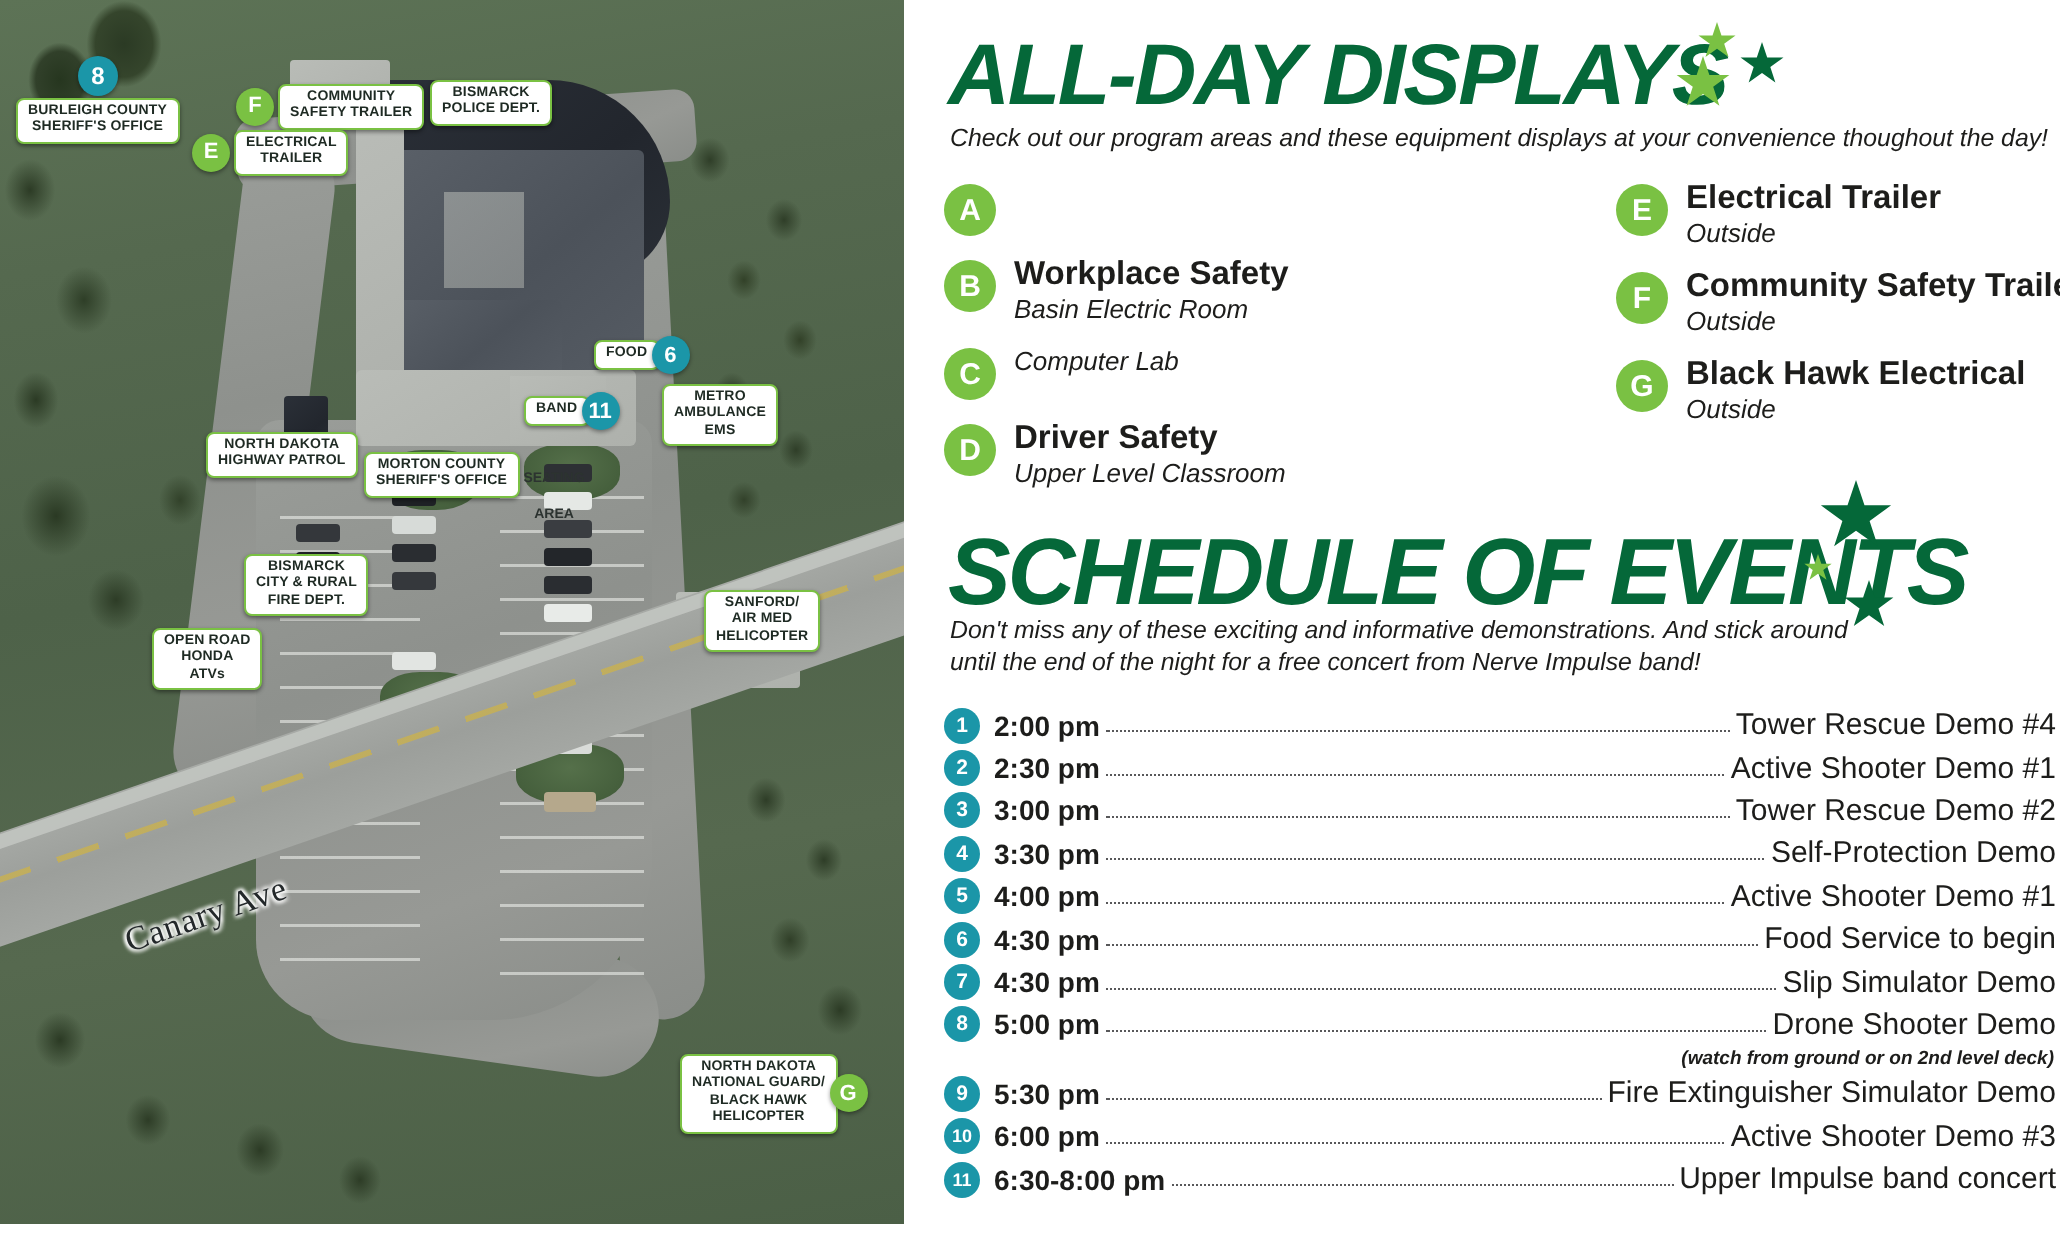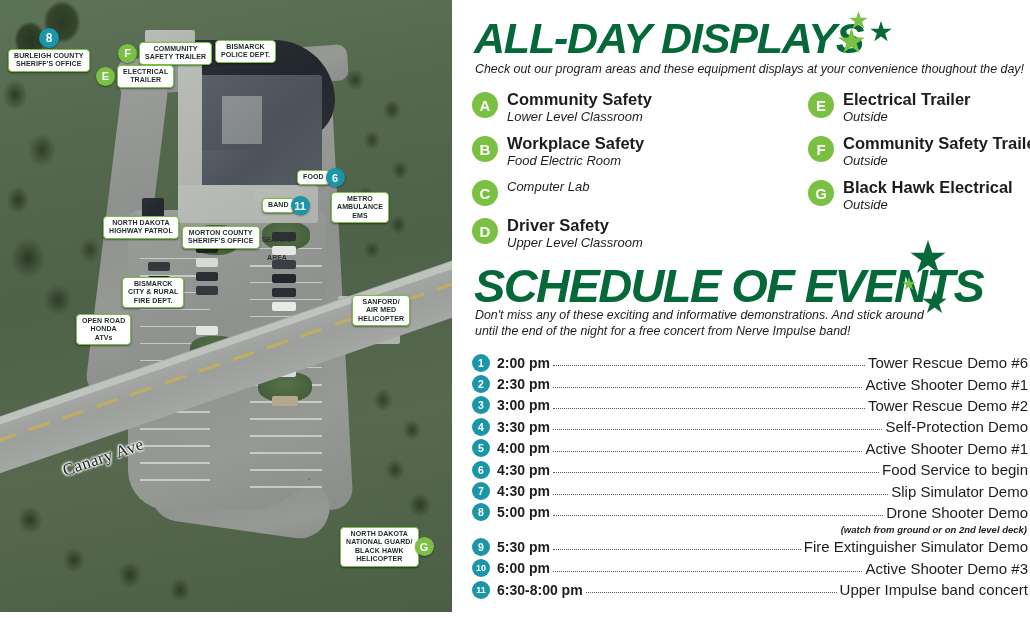--- a/index.html
+++ b/index.html
@@ -309,30 +309,26 @@
     <h1 class="heading" id="h-allday">ALL-DAY DISPLAYS</h1>
     <div class="star lt" style="left:389px;top:11px;width:19px;height:19px;"></div>
     <div class="star dk" style="left:410px;top:21px;width:22px;height:22px;"></div>
     <div class="star lt" style="left:378px;top:28px;width:27px;height:27px;"></div>
 
     <div class="sub" id="sub-allday">Check out our program areas and these equipment displays at your convenience thoughout the day!</div>
 
     <div class="disp-col" id="disp-left">
       <div class="disp-item">
         <div class="disp-badge">A</div>
-        <div class="disp-text">
-          <div class="t">Community Safety</div>
-          <div class="s">Lower Level Classroom</div>
-        </div>
       </div>
       <div class="disp-item">
         <div class="disp-badge">B</div>
         <div class="disp-text">
           <div class="t">Workplace Safety</div>
-          <div class="s">Food Electric Room</div>
+          <div class="s">Basin Electric Room</div>
         </div>
       </div>
       <div class="disp-item">
         <div class="disp-badge">C</div>
         <div class="disp-text">
           <div class="s">Computer Lab</div>
         </div>
       </div>
       <div class="disp-item">
         <div class="disp-badge">D</div>
@@ -373,21 +369,21 @@
     <div class="star dk" style="left:462px;top:290px;width:25px;height:25px;"></div>
 
     <div class="sub" id="sub-sched">Don't miss any of these exciting and informative demonstrations. And stick around until the end of the night for a free concert from Nerve Impulse band!</div>
 
     <div id="sched-list">
 
       <div class="sch-row">
         <div class="sch-num">1</div>
         <div class="sch-time">2:00 pm</div>
         <div class="sch-dots"></div>
-        <div class="sch-ev">Tower Rescue Demo #6</div>
+        <div class="sch-ev">Tower Rescue Demo #4</div>
       </div>
 
       <div class="sch-row">
         <div class="sch-num">2</div>
         <div class="sch-time">2:30 pm</div>
         <div class="sch-dots"></div>
         <div class="sch-ev">Active Shooter Demo #1</div>
       </div>
 
       <div class="sch-row">

